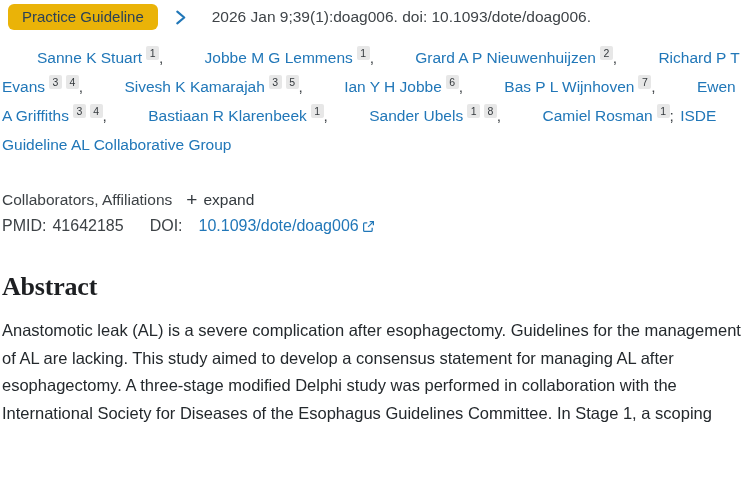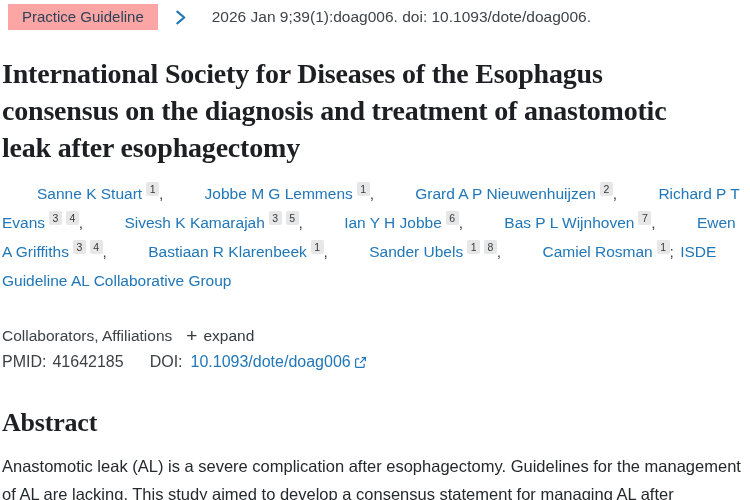--- a/index.html
+++ b/index.html
@@ -7,25 +7,26 @@
   body {
     font-family: "Liberation Sans", "DejaVu Sans", sans-serif;
     color: #272b2e;
   }
   .page { padding: 3px 0 0 2px; width: 750px; }
 
   
   .topbar { display: flex; align-items: center; margin-top: 1px; }
   .badge {
     display: inline-flex; align-items: center;
-    background: #fca5a5; color: #2c4257;
+    background: #eab308; color: #2c4257;
     font-size: 15px; line-height: 1;
     padding: 5px 14px 6px 14px;
     margin-left: 6px;
     white-space: nowrap;
+    border-radius: 6px;
   }
   .chevron { display: inline-flex; margin-left: 16px; margin-right: 7px; }
   a.link { color: #2177b8; text-decoration: none; cursor: pointer; }
   .journal { font-size: 15.5px; }
   .cite { font-size: 15.5px; color: #3f4448; margin-left: 18px; }
 
   
   h1.title {
     font-family: "Liberation Serif", "DejaVu Serif", serif;
     font-weight: 700;
@@ -77,21 +78,21 @@
   .expand-btn .plus { font-size: 19px; font-weight: 400; margin-right: 6px; line-height: 1; color: #343a3f; }
 
   
   .ids-row {
     margin-top: 8px;
     font-size: 16px;
     color: #3d4246;
     display: flex; align-items: center;
   }
   .ids-row .pmid-label { margin-right: 6px; }
-  .ids-row .doi-label { margin-left: 26px; margin-right: 8px; }
+  .ids-row .doi-label { margin-left: 26px; margin-right: 16px; }
   .ext-icon { margin-left: 3px; display: inline-flex; }
 
   
   h2.abstract-heading {
     font-family: "Liberation Serif", "DejaVu Serif", serif;
     font-weight: 700;
     font-size: 26px;
     color: #1d1f22;
     margin-top: 37px;
     letter-spacing: -0.2px;
@@ -112,21 +113,20 @@
   <div class="topbar">
     <span class="badge">Practice Guideline</span>
     <span class="chevron">
       <svg width="13" height="15" viewBox="0 0 12 14">
           <polyline points="3,1.5 9.5,7 3,12.5" fill="none" stroke="#2177b8" stroke-width="2" stroke-linecap="round" stroke-linejoin="round"></polyline>
         </svg>
     </span>
     <span class="cite">2026 Jan 9;39(1):doag006. doi: 10.1093/dote/doag006.</span>
   </div>
 
-  <h1 class="title">International Society for Diseases of the Esophagus consensus on the diagnosis and treatment of anastomotic leak after esophagectomy</h1>
 
   <div class="authors">
     <span class="author-item"><a>Sanne K Stuart</a><sup class="aff">1</sup><span class="sep">,</span></span>
     <span class="author-item"><a>Jobbe M G Lemmens</a><sup class="aff">1</sup><span class="sep">,</span></span>
     <span class="author-item"><a>Grard A P Nieuwenhuijzen</a><sup class="aff">2</sup><span class="sep">,</span></span>
     <span class="author-item"><a>Richard P T Evans</a><sup class="aff">3</sup><sup class="aff">4</sup><span class="sep">,</span></span>
     <span class="author-item"><a>Sivesh K Kamarajah</a><sup class="aff">3</sup><sup class="aff">5</sup><span class="sep">,</span></span>
     <span class="author-item"><a>Ian Y H Jobbe</a><sup class="aff">6</sup><span class="sep">,</span></span>
     <span class="author-item"><a>Bas P L Wijnhoven</a><sup class="aff">7</sup><span class="sep">,</span></span>
     <span class="author-item"><a>Ewen A Griffiths</a><sup class="aff">3</sup><sup class="aff">4</sup><span class="sep">,</span></span>

